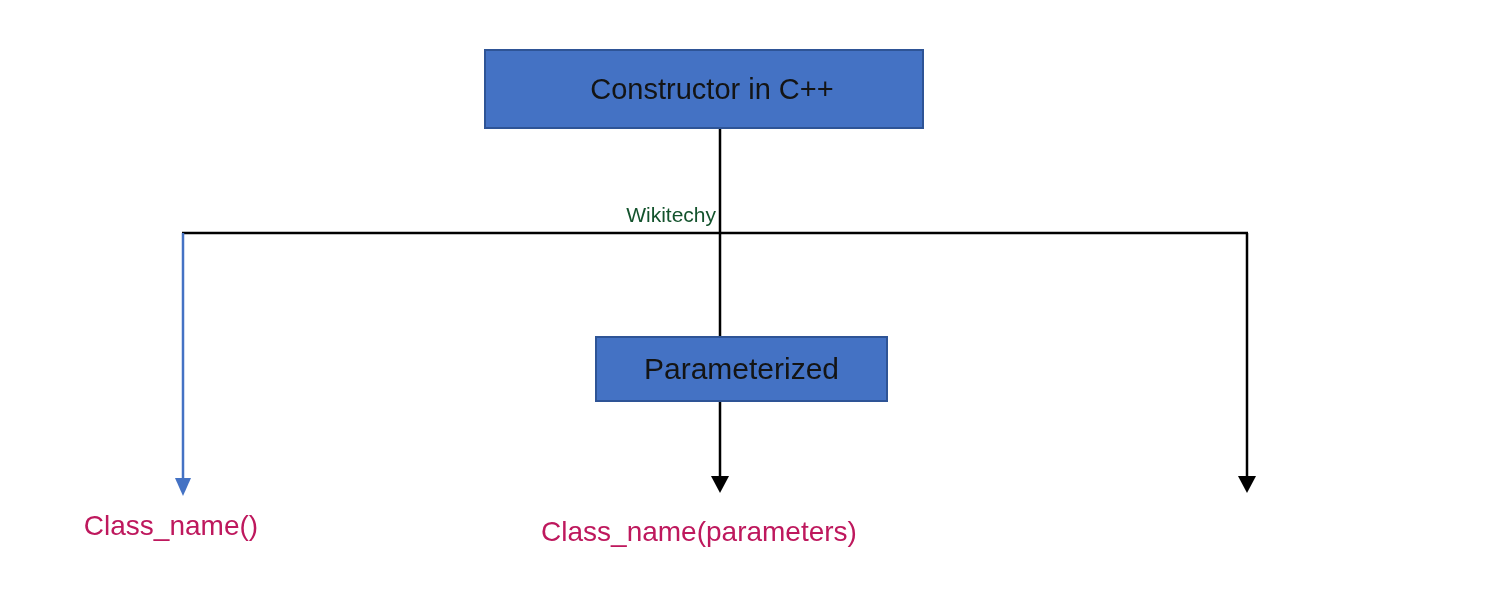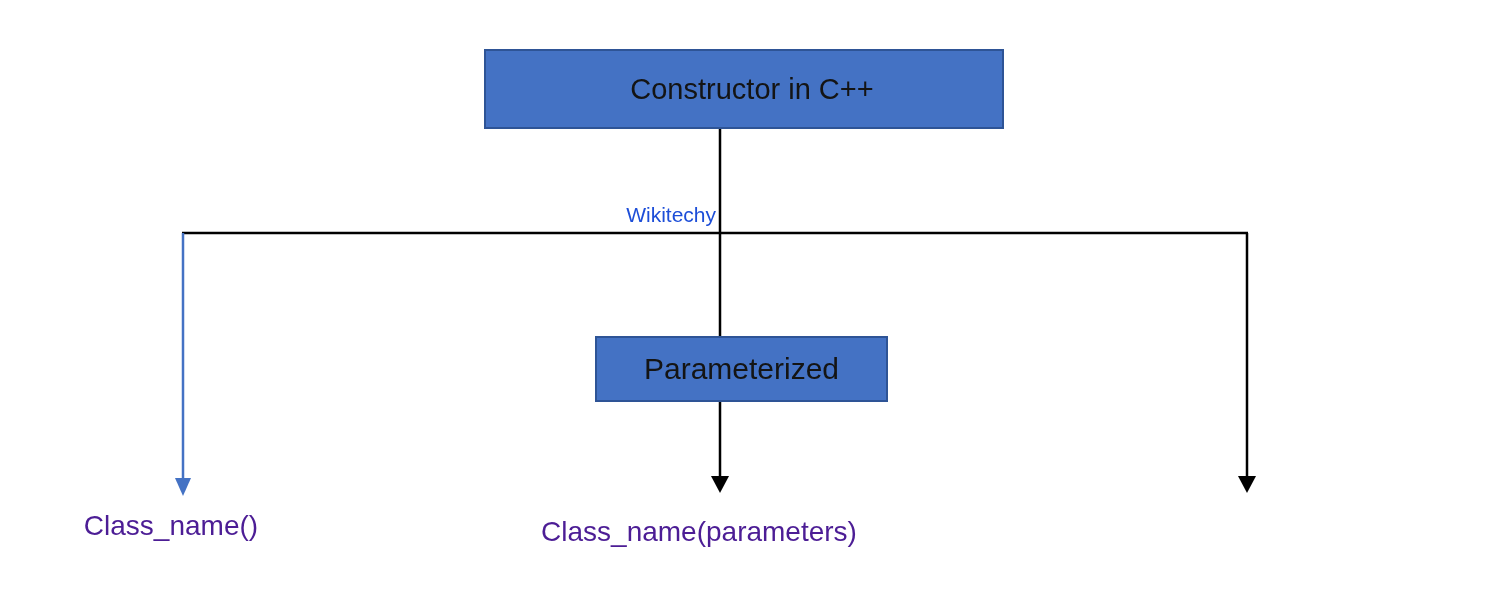--- a/index.html
+++ b/index.html
@@ -28,39 +28,39 @@
     display: flex;
     align-items: center;
     justify-content: center;
     background: #4472c4;
     border: 2px solid #2e5496;
     box-sizing: border-box;
     color: #141414;
     z-index: 2;
     font-size: 30px;
   }
-  .node-root   { left: 484px;  top: 49px;  width: 520px; height: 80px; font-size: 29px; padding-left: 16px; }
+  .node-root   { left: 484px;  top: 49px;  width: 440px; height: 80px; font-size: 29px; padding-left: 16px; }
   .node-b0     { left: 42px;   top: 333px; width: 294px; height: 84px; }
   .node-b1     { left: 575px;  top: 336px; width: 293px; height: 66px; margin-left: 20px; }
   .node-b2     { left: 1113px; top: 335px; width: 294px; height: 84px; }
   .watermark {
     position: absolute;
     top: 203px;
     left: 0;
     width: 716px;
     text-align: right;
     font-size: 21px;
-    color: #1d4ed8;
+    color: #14532d;
     z-index: 2;
   }
   .code-label {
     position: absolute;
     transform: translateX(-50%);
     white-space: nowrap;
-    color: #4c1d95;
+    color: #be185d;
     font-size: 28px;
     z-index: 2;
   }
   .code-b0 { left: 171px;  top: 510px; }
   .code-b1 { left: 699px;  top: 516px; }
   .code-b2 { left: 1214px; top: 517px; }
 </style>
 </head>
 <body>
 

